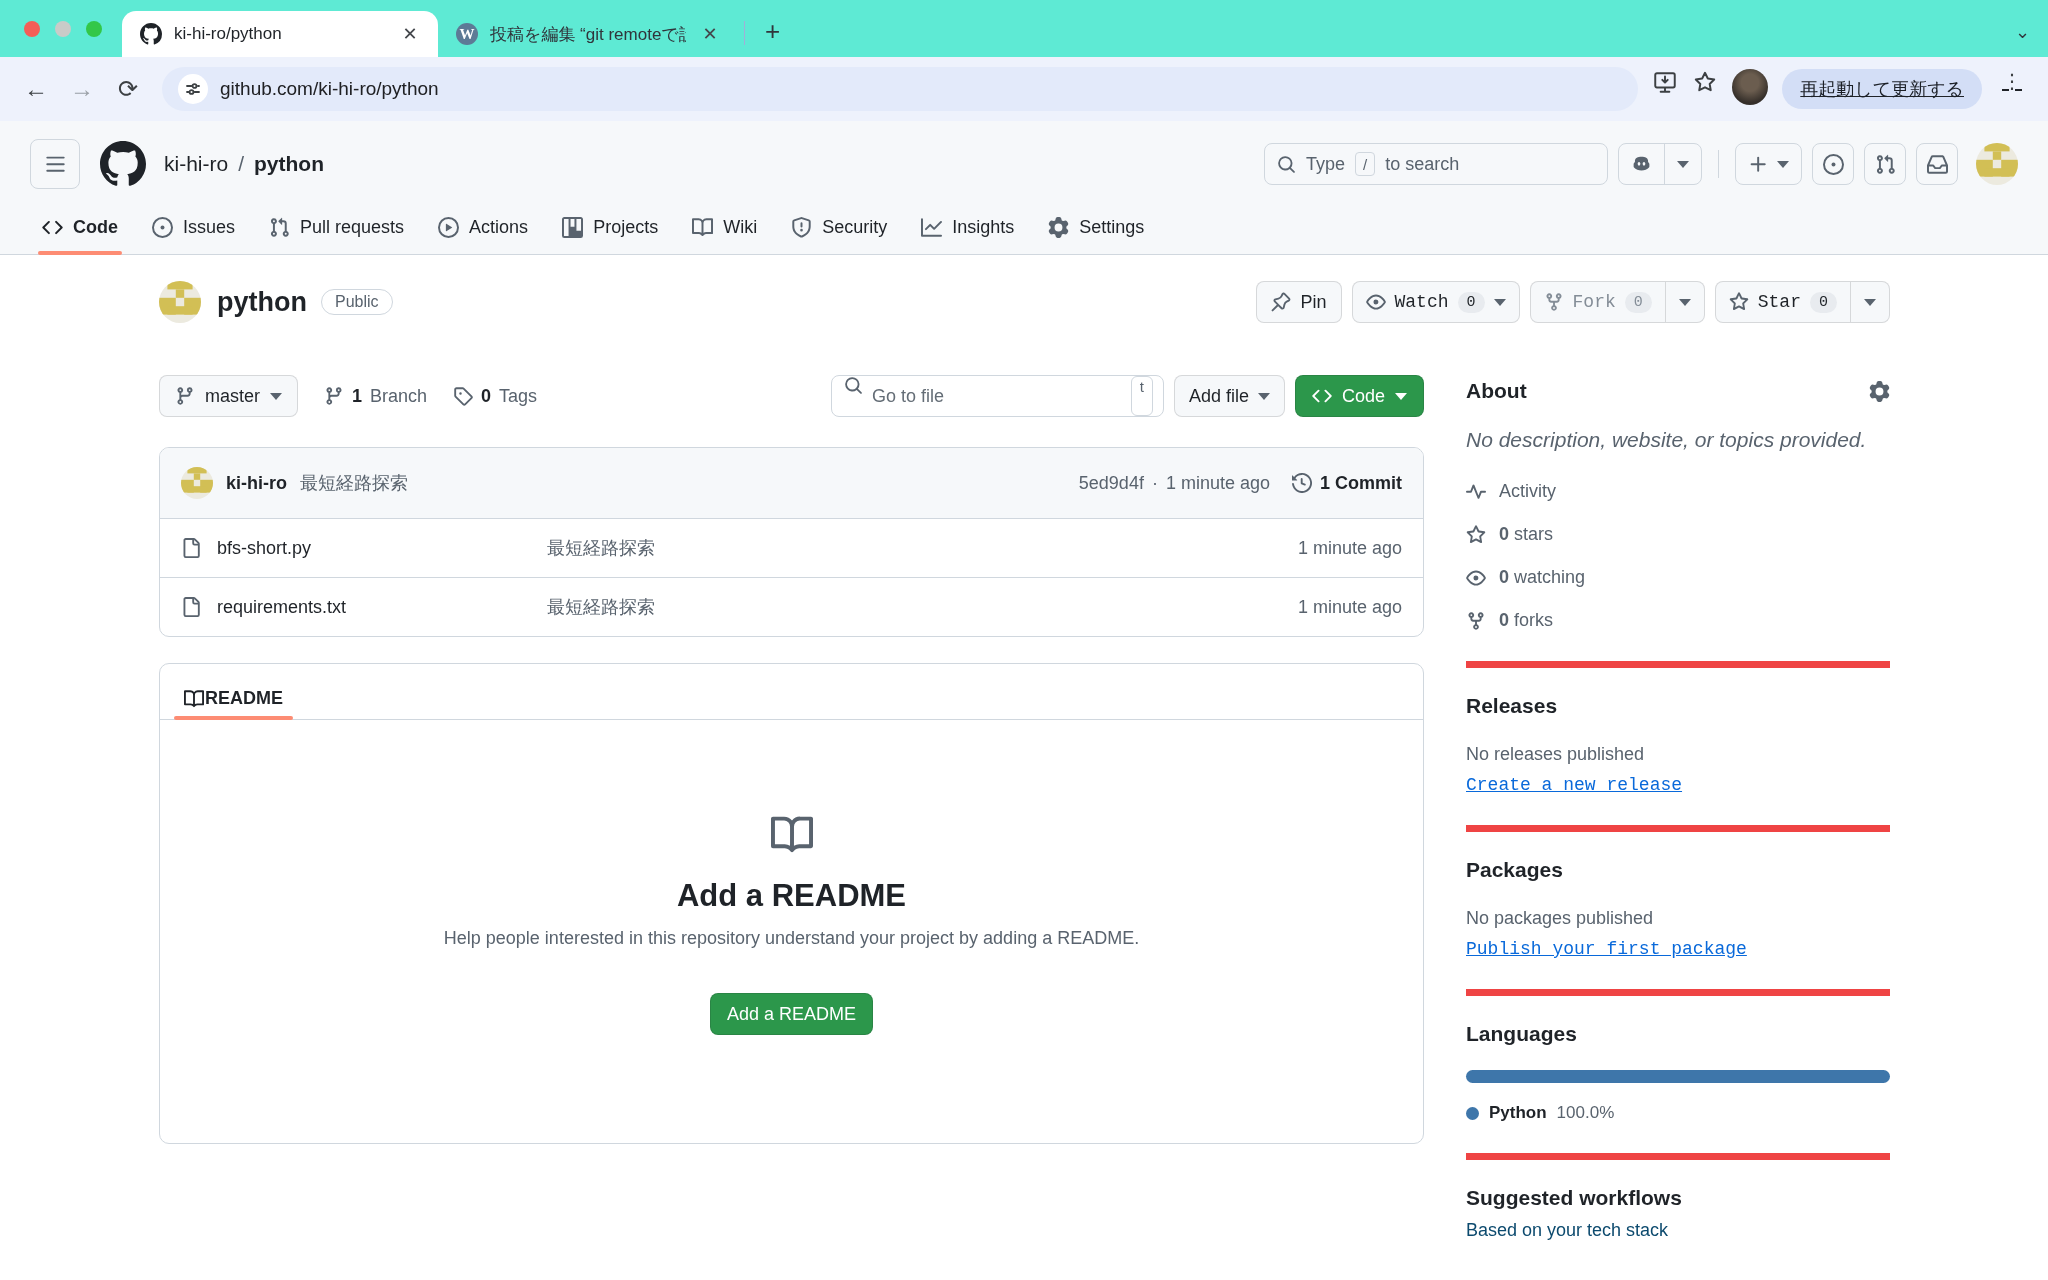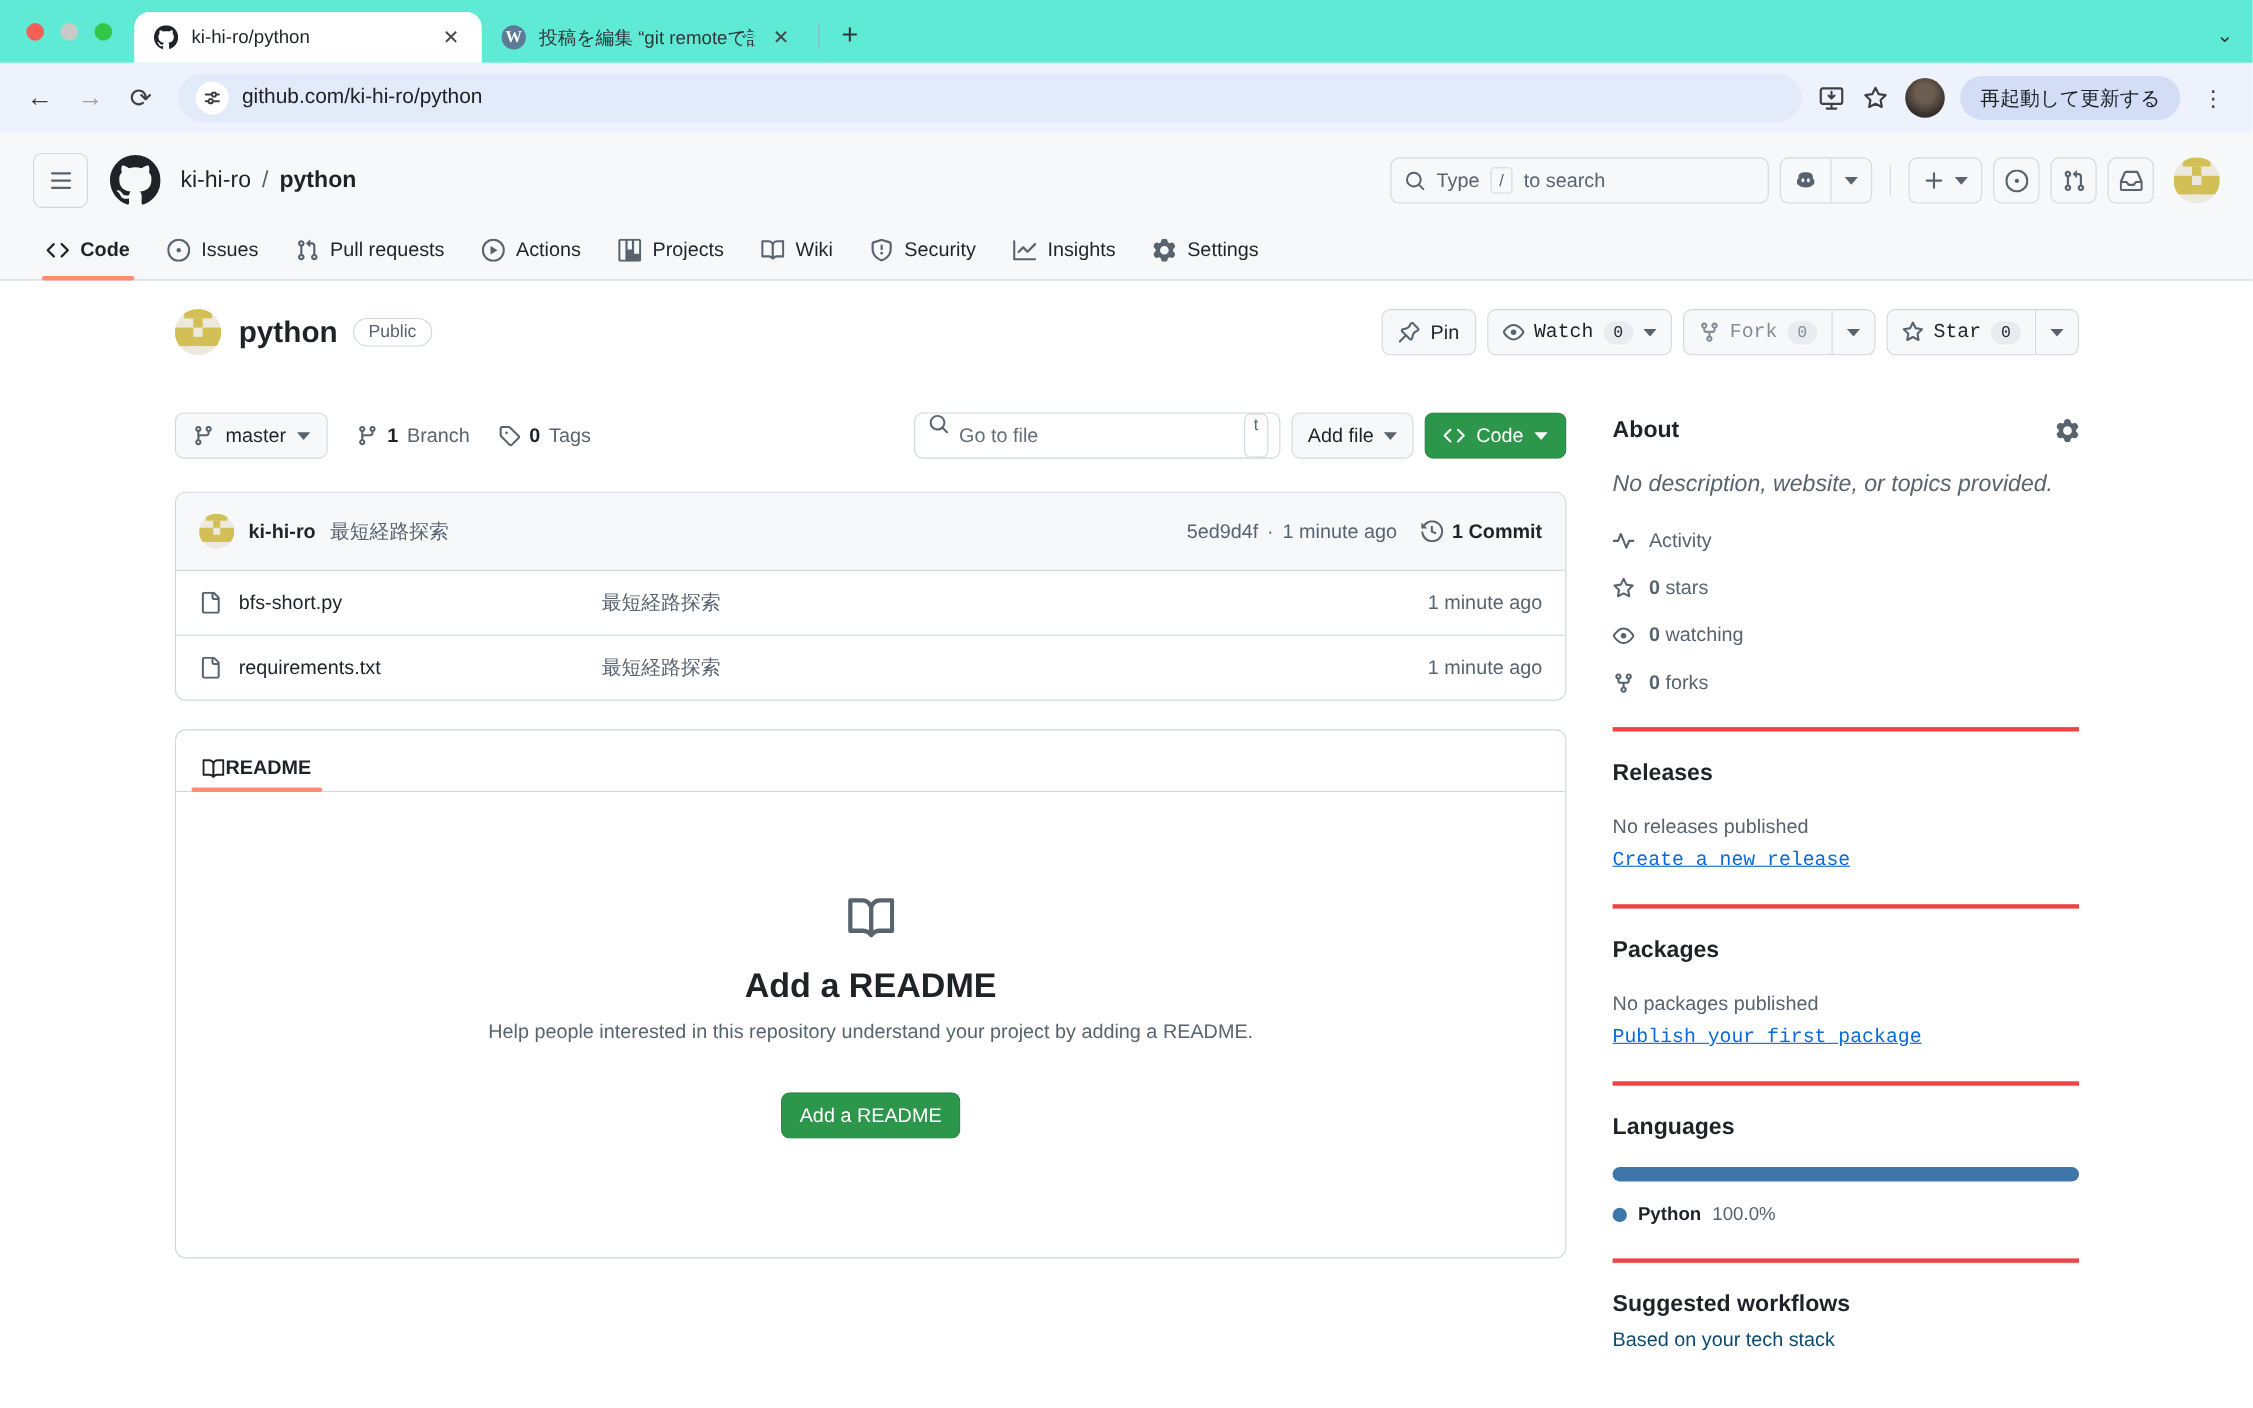--- a/index.html
+++ b/index.html
@@ -25,21 +25,21 @@
   .tab-divider { width:1px; height:24px; background:#9fb0d8; margin:0 6px 12px 6px; }
   .newtab { font-size:26px; color:#30353b; padding:0 14px; margin-bottom:10px; }
   .strip-chevron { position:absolute; right:18px; bottom:14px; color:#30353b; font-size:18px; }
 
   .toolbar { height:64px; background:#eef2fc; display:flex; align-items:center; padding:0 16px; gap:6px; }
   .navbtn { width:40px; height:40px; display:flex; align-items:center; justify-content:center; border-radius:50%; color:#3c4043; font-size:24px; }
   .navbtn.disabled { color:#9aa0a6; }
   .omnibox { flex:1; height:44px; background:#e3eafa; border-radius:22px; display:flex; align-items:center; padding:0 16px; gap:12px; margin:0 8px; }
   .omni-badge { width:30px; height:30px; background:#ffffff; border-radius:50%; display:flex; align-items:center; justify-content:center; }
   .omni-url { font-size:19px; color:#202124; }
-  .toolbar-right { display:flex; align-items:center; gap:14px; padding-right:4px; }
+  .toolbar-right { display:flex; align-items:flex-start; gap:14px; padding-right:4px;text-decoration:underline; }
   .chrome-avatar { width:36px; height:36px; border-radius:50%; background:#4a4038;
      background:radial-gradient(circle at 50% 38%, #6b5d4f 0 30%, #352f2a 70%); }
   .restart-pill { background:#d3def6; border-radius:20px; height:40px; display:flex; align-items:center; padding:0 18px; font-size:18px; color:#1b1f26; font-weight:500; }
   .kebab { color:#3c4043; font-size:20px; letter-spacing:0; padding:0 6px; }
 
   
   .gh-header { background:#f6f8fa; padding:18px 30px 0 30px; border-bottom:1px solid #d0d7de; }
   .gh-row1 { display:flex; align-items:center; }
   .hamburger { width:50px; height:50px; border:1px solid #d0d7de; border-radius:8px; display:flex; align-items:center; justify-content:center; background:#f6f8fa; }
   .gh-logo { margin-left:20px; }
@@ -112,21 +112,21 @@
   .readme-box { margin-top:26px; border:1px solid #d0d7de; border-radius:10px; overflow:hidden; }
   .readme-tabs { border-bottom:1px solid #d0d7de; padding:0 14px; display:flex; }
   .readme-tab { display:flex; align-items:center; gap:1px; padding:24px 10px 10px 10px; font-size:18px; font-weight:600; position:relative; }
   .readme-tab::after { content:""; position:absolute; left:0; right:0; bottom:-1px; height:4px; background:#fd8c73; border-radius:3px; }
   .readme-empty { display:flex; flex-direction:column; align-items:center; padding:94px 20px 108px 20px; }
   .readme-empty h3 { font-size:31px; font-weight:600; margin-top:22px; }
   .readme-help { font-size:18px; color:#59636e; margin-top:14px; }
   .readme-empty .btn-green { margin-top:44px; }
 
   
-  .side-sec { padding:26px 0 30px 0; border-bottom:4px solid #ef4444; }
+  .side-sec { padding:26px 0 30px 0; border-bottom:7px solid #ef4444; }
   .side-sec.first { padding-top:4px; }
   .side-sec.last { border-bottom:none; }
   .side-h { font-size:21px; font-weight:600; display:flex; align-items:center; }
   .side-h .gear { margin-left:auto; }
   .about-desc { font-style:italic; font-size:21px; color:#59636e; margin-top:22px; line-height:1.45; }
   .about-list { margin-top:26px; display:flex; flex-direction:column; gap:22px; }
   .about-item { display:flex; align-items:center; gap:13px; font-size:18px; color:#59636e; }
   .about-item b { font-weight:600; }
   .side-empty { font-size:18px; color:#59636e; margin-top:22px; line-height:1.6; }
   .side-link { font-size:18px; color:#0969da; text-decoration:underline; margin-top:6px; display:inline-block;font-family:Liberation Mono, monospace; }

